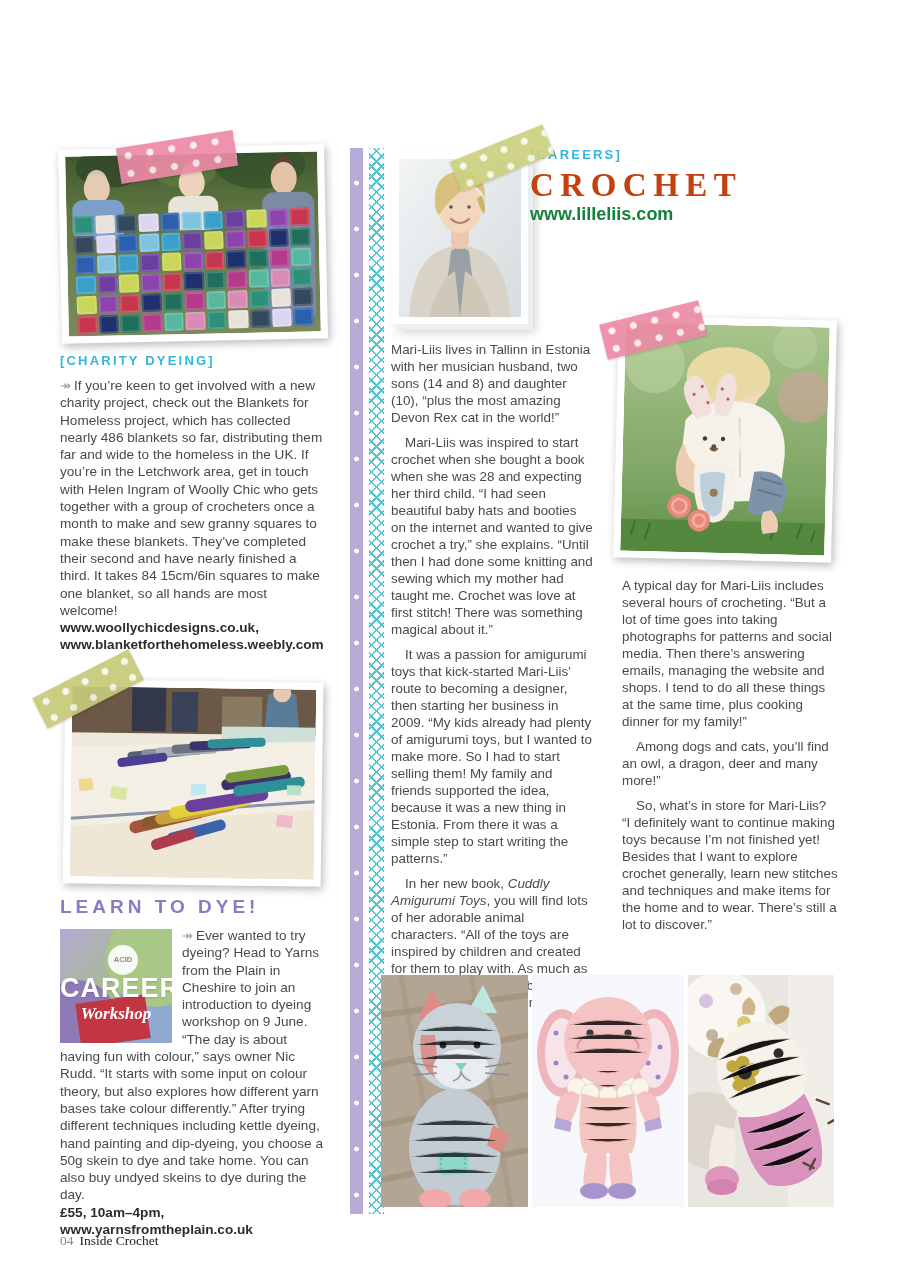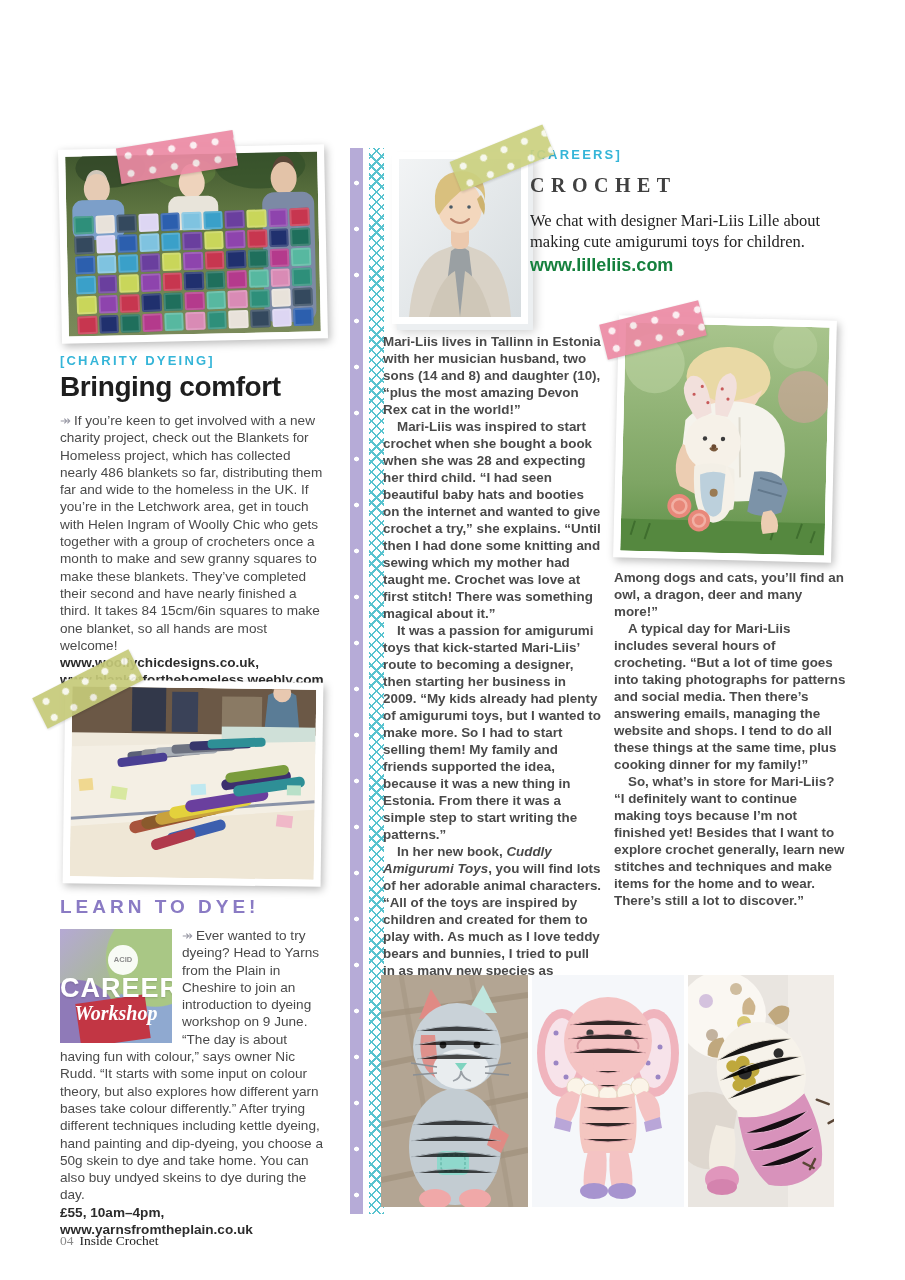--- a/index.html
+++ b/index.html
@@ -33,28 +33,28 @@
   
   .ribbon-dots{position:absolute;width:13px;background:#b6abd7;
       background-image:radial-gradient(circle,#ffffff 2.1px,transparent 2.7px);
       background-size:13px 46px;background-position:center 12px;}
   .ribbon-zigzag{position:absolute;width:15px;
       background:
         repeating-linear-gradient(45deg,#58c3cf 0 1.7px,transparent 1.7px 7.2px),
         repeating-linear-gradient(-45deg,#58c3cf 0 1.7px,transparent 1.7px 7.2px);}
 
   
-  .careers-title{font-family:"Liberation Serif",serif;font-weight:600;color:#404040;
-                 font-size:20px;letter-spacing:6.5px;line-height:31px;}
+  .careers-title{font-family:"Liberation Serif",serif;font-weight:600;color:#c2410c;
+                 font-size:33px;letter-spacing:6.5px;line-height:31px;}
   .careers-intro{font-family:"Liberation Serif",serif;font-size:16.5px;line-height:21px;color:#222;}
   .careers-url{font-weight:bold;font-size:18px;color:#15803d;margin-top:3px;}
 
   
   .col{position:absolute;font-size:13.4px;line-height:17px;color:#4a4a4a;}
-  .col p{margin:0;font-weight:bold;}
+  .col p{margin:8px;}
   .col p + p{text-indent:14px;}
   .italic{font-style:italic;}
 
   
   .blanket-bg{position:absolute;inset:0;
       background:linear-gradient(180deg,#41582f 0%,#5d7440 30%,#6d8050 60%,#7a8a5a 100%);}
   .blanket-blob{position:absolute;border-radius:50%;}
   .patchwork{position:absolute;left:8px;top:58px;width:236px;height:118px;
       display:grid;grid-template-columns:repeat(11,1fr);grid-auto-rows:1fr;gap:2px;
       transform:rotate(-1deg);}
@@ -70,21 +70,21 @@
         linear-gradient(135deg,#b5a9d4 0%,#a5bd88 55%,#9db4d4 100%);}
   .dye-red{position:absolute;left:18px;bottom:0;width:70px;height:44px;background:#c23644;
       transform:rotate(-8deg);}
   .dye-acid{position:absolute;left:48px;top:16px;width:30px;height:30px;border-radius:50%;
       background:rgba(255,255,255,0.92);color:#8a8a8a;font-size:7.5px;font-weight:bold;
       display:flex;align-items:center;justify-content:center;}
   .dye-main{position:absolute;left:0;right:0;top:46px;text-align:center;color:#ffffff;
       font-size:27px;font-weight:bold;letter-spacing:1px;line-height:27px;
       text-shadow:0 1px 2px rgba(0,0,0,0.15);}
   .dye-sub{position:absolute;left:0;right:0;top:76px;text-align:center;color:#ffffff;
-      font-family:"Liberation Serif",serif;font-style:italic;font-weight:bold;font-size:20px;}
+      font-family:"Liberation Serif",serif;font-style:italic;font-weight:bold;font-size:17px;}
 
   .toy-photo{position:absolute;top:0;height:232px;overflow:hidden;}
 
   .footer{position:absolute;left:60px;top:1233px;font-family:"Liberation Serif",serif;font-size:13.5px;color:#222;}
   .footer .pg{color:#8a8a8a;margin-right:6px;}
 </style>
 </head>
 <body>
 
 <div id="page">
@@ -171,21 +171,20 @@
           <div style="background: rgb(52, 73, 94);"></div>
           <div style="background: rgb(221, 214, 243);"></div>
           <div style="background: rgb(44, 95, 174);"></div>
         </div>
     </div>
   </div>
   <div class="tape pink" style="left:118px;top:139px;width:118px;height:36px;transform:rotate(-9deg);"></div>
 
   <div style="position:absolute;left:60px;top:353px;width:263px;">
     <div class="kicker">[CHARITY DYEING]</div>
-    <div class="headline">Bringing comfort</div>
     <div class="body-text" style="margin-top:9px;">
       <p><span class="arrow">↠</span><span>If you’re keen to get involved with a new charity project, check out the Blankets for Homeless project, which has collected nearly 486 blankets so far, distributing them far and wide to the homeless in the UK. If you’re in the Letchwork area, get in touch with Helen Ingram of Woolly Chic who gets together with a group of crocheters once a month to make and sew granny squares to make these blankets. They’ve completed their second and have nearly finished a third. It takes 84 15cm/6in squares to make one blanket, so all hands are most welcome!</span></p>
       <p class="bold-link" style="text-indent:0;">www.woollychicdesigns.co.uk,</p>
       <p class="bold-link" style="text-indent:0;">www.blanketforthehomeless.weebly.com</p>
     </div>
   </div>
 
   <div class="photo" style="left:64px;top:681px;width:244px;height:190px;transform:rotate(0.8deg);">
     <div class="photo-img">
       <svg width="244" height="190" viewBox="0 0 244 190">
@@ -285,21 +284,20 @@
       </svg>
     </div>
   </div>
   <div class="tape green" style="left:452px;top:142px;width:100px;height:32px;transform:rotate(-22deg);"></div>
 
   <div style="position:absolute;left:530px;top:147px;width:334px;">
     <div class="kicker">[CAREERS]</div>
     <div class="careers-title" style="margin-top:8px;">
       <div>CROCHET</div>
     </div>
-    <div class="careers-intro" style="margin-top:9px;width:320px;">We chat with designer Mari-Liis Lille about making cute amigurumi toys for children.</div>
     <div class="careers-url">www.lilleliis.com</div>
   </div>
 
   <div class="photo" style="left:616px;top:318px;width:204px;height:228px;transform:rotate(1.4deg);">
     <div class="photo-img">
       <svg width="204" height="228" viewBox="0 0 204 228">
         <rect width="204" height="228" fill="url(#gbg)"></rect>
         <defs>
           <linearGradient id="gbg" x1="0" y1="0" x2="0" y2="1">
             <stop offset="0" stop-color="#a8c48c"></stop>
@@ -353,22 +351,22 @@
   <div class="tape pink" style="left:602px;top:312px;width:102px;height:36px;transform:rotate(-14deg);"></div>
 
   <div class="col" style="left:383px;top:333px;width:219px;">
     <p>Mari-Liis lives in Tallinn in Estonia with her musician husband, two sons (14 and 8) and daughter (10), “plus the most amazing Devon Rex cat in the world!”</p>
     <p>Mari-Liis was inspired to start crochet when she bought a book when she was 28 and expecting her third child. “I had seen beautiful baby hats and booties on the internet and wanted to give crochet a try,” she explains. “Until then I had done some knitting and sewing which my mother had taught me. Crochet was love at first stitch! There was something magical about it.”</p>
     <p>It was a passion for amigurumi toys that kick-started Mari-Liis’ route to becoming a designer, then starting her business in 2009. “My kids already had plenty of amigurumi toys, but I wanted to make more. So I had to start selling them! My family and friends supported the idea, because it was a new thing in Estonia. From there it was a simple step to start writing the patterns.”</p>
     <p><span>In her new book, </span><span class="italic">Cuddly Amigurumi Toys</span><span>, you will find lots of her adorable animal characters. “All of the toys are inspired by children and created for them to play with. As much as I love teddy bears and bunnies, I tried to pull in as many new species as possible.</span></p>
   </div>
 
   <div class="col" style="left:614px;top:569px;width:232px;">
+    <p>A typical day for Mari-Liis includes several hours of crocheting. “But a lot of time goes into taking photographs for patterns and social media. Then there’s answering emails, managing the website and shops. I tend to do all these things at the same time, plus cooking dinner for my family!”</p>
     <p>Among dogs and cats, you’ll find an owl, a dragon, deer and many more!”</p>
-    <p>A typical day for Mari-Liis includes several hours of crocheting. “But a lot of time goes into taking photographs for patterns and social media. Then there’s answering emails, managing the website and shops. I tend to do all these things at the same time, plus cooking dinner for my family!”</p>
     <p>So, what’s in store for Mari-Liis? “I definitely want to continue making toys because I’m not finished yet! Besides that I want to explore crochet generally, learn new stitches and techniques and make items for the home and to wear. There’s still a lot to discover.”</p>
   </div>
 
   <div style="position:absolute;left:381px;top:975px;width:470px;height:232px;">
 
     <div class="toy-photo" style="left:0;width:147px;">
       <svg width="147" height="232" viewBox="0 0 147 232">
         <rect width="147" height="232" fill="#b3a593"></rect>
         <path d="M0 40 L147 20 M0 90 L147 60 M0 150 L147 120 M0 205 L147 175" stroke="#9c8d78" stroke-width="6" opacity="0.6"></path>
         <path d="M20 0 L60 232 M90 0 L130 232" stroke="#a39480" stroke-width="5" opacity="0.5"></path>

